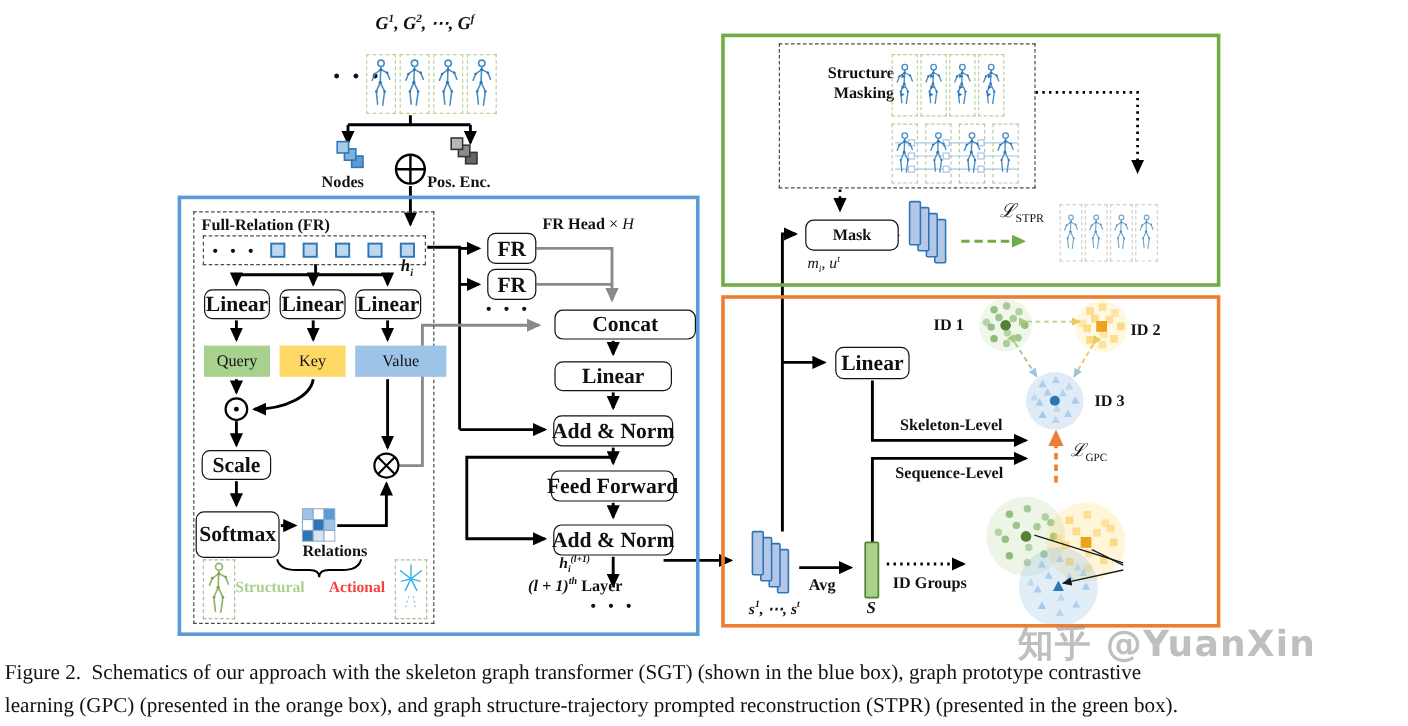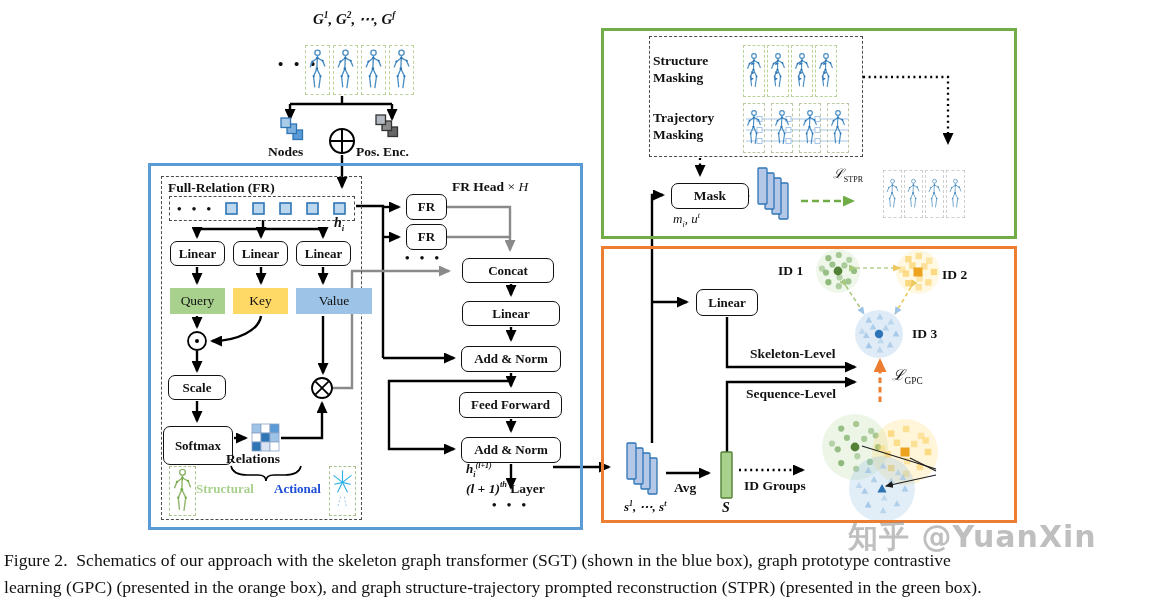--- a/index.html
+++ b/index.html
@@ -1,37 +1,37 @@
 <!DOCTYPE html>
 <html><head>
 <meta charset="utf-8">
 <style>
   *{margin:0;padding:0;box-sizing:border-box}
   html,body{width:1173px;height:605px;background:#fff;overflow:hidden;position:relative;
     font-family:"Liberation Serif",serif;color:#111}
   .abs{position:absolute}
   .fig{position:absolute;left:0;top:0;width:1173px;height:545px}
   .node{position:absolute;border:1.8px solid #111;border-radius:7px;background:#fff;
-    display:flex;align-items:center;justify-content:center;font-weight:bold;font-size:13px;
+    display:flex;align-items:center;justify-content:center;font-weight:bold;font-size:18px;
     font-family:"Liberation Serif",serif;white-space:nowrap}
   .cnode{position:absolute;display:flex;align-items:center;justify-content:center;
     font-weight:normal;font-size:13.5px;font-family:"Liberation Serif",serif}
   .lbl{position:absolute;font-weight:bold;font-size:13.5px;white-space:nowrap;
     font-family:"Liberation Serif",serif}
   .math{font-family:"Liberation Serif",serif;font-style:italic}
   .dashedbox{position:absolute;border:1.5px dashed #4a4a4a}
   .skel{position:absolute}
   .dots{position:absolute;font-weight:bold;letter-spacing:3.5px;font-size:13px;white-space:nowrap}
   sub,sup{font-size:0.62em;font-family:"Liberation Serif",serif}
   .bigbox{position:absolute}
   .caption{position:absolute;left:4px;top:547px;width:1166px;font-size:17.6px;line-height:26.5px}
   .watermark{position:absolute;left:848px;top:517px;font-size:30px;font-weight:bold;
     color:#8b8b8b;opacity:.55;font-family:"DejaVu Sans",sans-serif;letter-spacing:1px;
     z-index:6;white-space:nowrap;pointer-events:none}
-  .ctr{text-align:left}
+  .ctr{text-align:right}
 </style>
 </head>
 <body>
 
 <div class="fig">
 
   <svg id="decor" width="1173" height="545" viewBox="0 0 1173 545" style="position:absolute;left:0;top:0">
     <defs>
       <marker id="mb" markerUnits="userSpaceOnUse" markerWidth="12" markerHeight="11" refX="10" refY="5.5" orient="auto">
           <path d="M0 0 L12 5.5 L0 11 Z" fill="#000"></path>
@@ -386,21 +386,21 @@
   <div class="node" style="left:296px;top:241px;width:55px;height:25px">Linear</div>
 
   <div class="cnode" style="left:170px;top:288px;width:55px;height:26px;background:#A9D18E">Query</div>
   <div class="cnode" style="left:233px;top:288px;width:55px;height:26px;background:#FFD966">Key</div>
   <div class="cnode" style="left:296px;top:288px;width:76px;height:26px;background:#9DC3E6">Value</div>
 
   <div class="node" style="left:168px;top:375px;width:58px;height:25px">Scale</div>
   <div class="node" style="left:163px;top:426px;width:70px;height:39px">Softmax</div>
   <div class="lbl ctr" style="left:226px;top:451px;width:80px">Relations</div>
   <div class="lbl" style="left:196px;top:481px;color:#A9D18E;font-size:13px">Structural</div>
-  <div class="lbl" style="left:274px;top:481px;color:#1d4ed8;font-size:13px">Actional</div>
+  <div class="lbl" style="left:274px;top:481px;color:#ef4444;font-size:13px">Actional</div>
   <div class="skel" style="left:169px;top:466px;width:27px;height:50px;border:1px dashed #a9c48f"><svg viewBox="0 0 26 50" width="100%" height="100%">
     <g fill="none" stroke="#93b56d" stroke-width="1.5" stroke-linecap="round">
       <circle cx="13" cy="5.5" r="3"></circle>
       <path d="M13 9 C12.6 14 12.4 19 12.3 23.5"></path>
       <path d="M12.8 11.5 L7.2 15.5 L4.8 21.5"></path>
       <path d="M13.2 11.5 L18.8 14.5 L21.2 20.5"></path>
       <path d="M12.3 23.5 L8.6 32 L9.8 44"></path>
       <path d="M12.3 23.5 L16.4 32 L14.6 45"></path>
     </g>
     <g fill="#70AD47">
@@ -427,37 +427,36 @@
       </g>
       </svg></div>
 
   <div class="lbl" style="left:452px;top:179px">
     <span>FR Head</span> <span style="font-weight:normal">×</span> <i style="font-weight:normal">H</i>
   </div>
   <div class="node" style="left:406px;top:194px;width:41px;height:26px">FR</div>
   <div class="node" style="left:406px;top:224px;width:41px;height:26px">FR</div>
   <div class="dots" style="left:405px;top:250px">• • •</div>
 
-  <div class="node" style="left:462px;top:258px;width:92px;height:25px">Concat</div>
+  <div class="node" style="left:462px;top:258px;width:118px;height:25px">Concat</div>
   <div class="node" style="left:462px;top:301px;width:98px;height:25px">Linear</div>
   <div class="node" style="left:461px;top:346px;width:100px;height:26px">Add &amp; Norm</div>
   <div class="node" style="left:459px;top:392px;width:103px;height:26px">Feed Forward</div>
   <div class="node" style="left:461px;top:437px;width:100px;height:26px">Add &amp; Norm</div>
 
   <div class="abs math" style="left:466px;top:461px;font-size:13px;font-weight:bold">
     <span>h</span><sub>i</sub><sup>(l+1)</sup>
   </div>
-  <div class="abs" style="left:466px;top:480px;font-size:13.5px;font-weight:bold">
+  <div class="abs" style="left:440px;top:480px;font-size:13.5px;font-weight:bold">
     <i>(l + 1)</i><sup><i>th</i></sup> <span>Layer</span>
   </div>
   <div class="dots" style="left:492px;top:497px">• • •</div>
 
   <div class="dashedbox" style="left:649px;top:36px;width:214px;height:121px"></div>
   <div class="lbl ctr" style="left:653px;top:52px;width:92px;white-space:normal;line-height:17px">Structure Masking</div>
-  <div class="lbl ctr" style="left:653px;top:109px;width:92px;white-space:normal;line-height:17px">Trajectory Masking</div>
 
   <div class="skel" style="left:743px;top:45px;width:22px;height:52px;border:1px dashed #b9d39a"><svg viewBox="0 0 26 50" width="100%" height="100%">
     <g fill="none" stroke="#4a8ec2" stroke-width="1.5" stroke-linecap="round">
       <circle cx="13" cy="5.5" r="3"></circle>
       <path d="M13 9 C12.6 14 12.4 19 12.3 23.5"></path>
       <path d="M12.8 11.5 L7.2 15.5 L4.8 21.5"></path>
       <path d="M13.2 11.5 L18.8 14.5 L21.2 20.5"></path>
       <path d="M12.3 23.5 L8.6 32 L9.8 44"></path>
       <path d="M12.3 23.5 L16.4 32 L14.6 45"></path>
     </g>
@@ -616,21 +615,21 @@
       <circle cx="8.6" cy="32" r="1.2"></circle>
           <circle cx="16.4" cy="32" r="1.2"></circle>
     </g>
       </svg></div>
 
 
   <div class="node" style="left:671px;top:183px;width:78px;height:26px;font-size:13.5px">Mask</div>
   <div class="abs math" style="left:673px;top:211px;font-size:13px">
     <span>m</span><sub>i</sub><span>, u</span><sup>t</sup>
   </div>
-  <div class="abs math" style="left:833px;top:164px;font-size:13px">
+  <div class="abs math" style="left:833px;top:164px;font-size:16px">
     <span>ℒ</span><sub style="font-style:normal">STPR</sub>
   </div>
 
   <div class="skel" style="left:883px;top:170px;width:19px;height:48px;border:1px dashed #cfcfcf"><svg viewBox="0 0 26 50" width="100%" height="100%">
     <g fill="none" stroke="#74a8cd" stroke-width="1.5" stroke-linecap="round">
       <circle cx="13" cy="5.5" r="3"></circle>
       <path d="M13 9 C12.6 14 12.4 19 12.3 23.5"></path>
       <path d="M12.8 11.5 L7.2 15.5 L4.8 21.5"></path>
       <path d="M13.2 11.5 L18.8 14.5 L21.2 20.5"></path>
       <path d="M12.3 23.5 L8.6 32 L9.8 44"></path>

